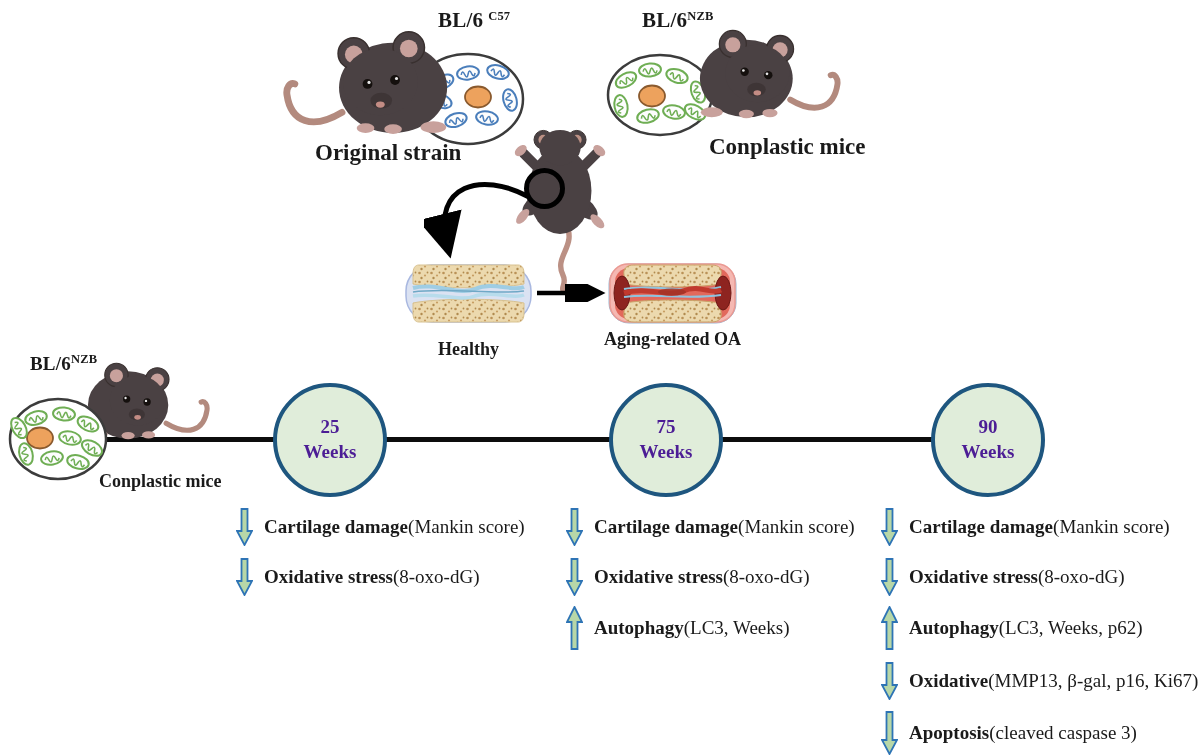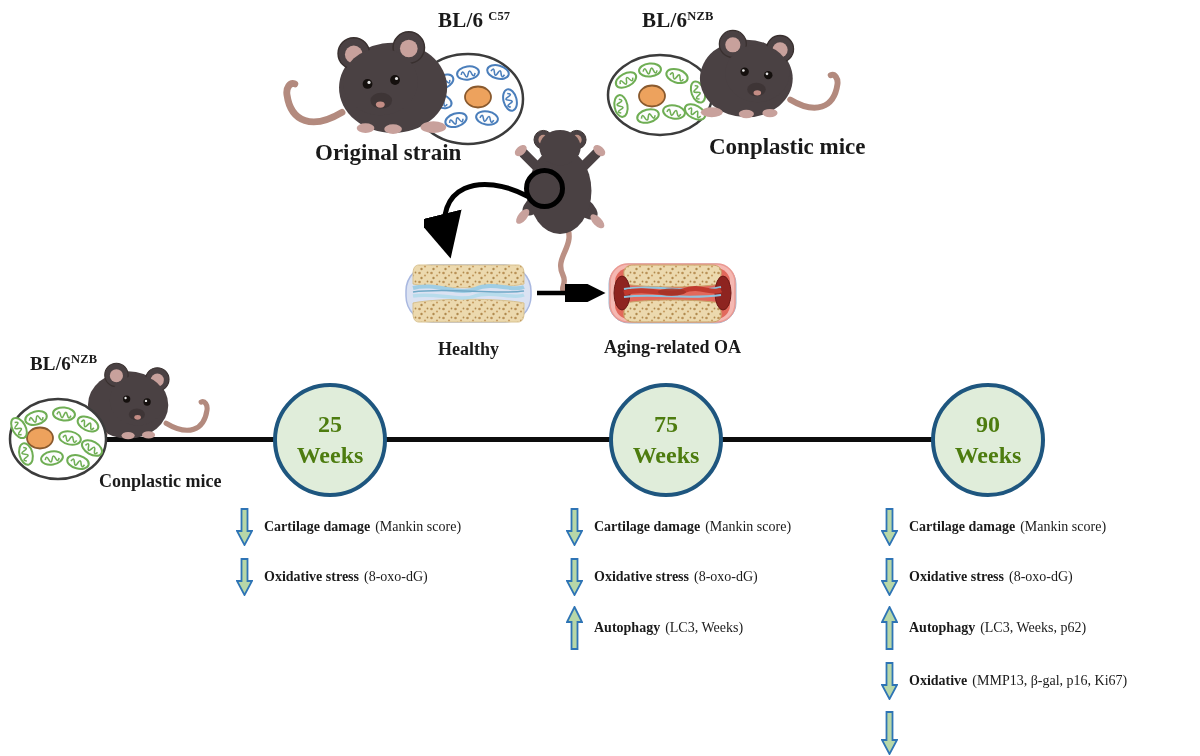--- a/index.html
+++ b/index.html
@@ -13,25 +13,25 @@
   .sup-spaced{margin-left:5px;}
   .caption{font-weight:700;font-size:23px;white-space:nowrap;}
   .caption-sm{font-weight:700;font-size:18px;white-space:nowrap;}
   .joint-label{font-weight:700;font-size:18px;text-align:center;}
   .timeline-line{position:absolute;left:100px;top:437px;width:832px;height:5px;background:#0d0d0d;z-index:1;}
   .node{
     position:absolute;top:383px;width:114px;height:114px;border-radius:50%;
     background:#e0edda;border:4px solid #1e567f;box-sizing:border-box;
     display:flex;align-items:center;justify-content:center;text-align:center;z-index:2;
   }
-  .node-text{font-weight:700;font-size:24px;line-height:1.3;color:#4d7c0f;}
+  .node-text{font-weight:700;font-size:19px;line-height:1.3;color:#4c1d95;}
   .findings-col{position:absolute;top:502px;z-index:2;}
   .finding-row{position:absolute;left:0;height:50px;display:flex;align-items:center;white-space:nowrap;}
   .finding-row .block-arrow{flex:0 0 auto;margin-right:11px;}
-  .finding-text{display:flex;align-items:flex-start;gap:5px;font-size:14px;}
+  .finding-text{display:flex;align-items:flex-start;font-size:19px;}
   .fname{font-weight:700;}
   .fdetail{font-weight:400;}
   .knee-circle{
     position:absolute;left:524px;top:168px;width:41px;height:41px;border-radius:50%;
     border:5px solid #000;box-sizing:border-box;z-index:4;background:transparent;
   }
   .z3{z-index:3;}
   svg{display:block;}
 </style>
 </head>
@@ -174,21 +174,21 @@
     <path d="M17,41 C38,37 90,37 112,41 L113,50 C114,56 112,60 103,60 H26 C18,60 15,56 16,50 Z" fill="url(#speck)" stroke="#caa369" stroke-width="1"></path>
     <ellipse cx="14" cy="31" rx="8" ry="17" fill="#8e2420" stroke="#6d1a16" stroke-width="1"></ellipse>
     <ellipse cx="115" cy="31" rx="8" ry="17" fill="#8e2420" stroke="#6d1a16" stroke-width="1"></ellipse>
     <path d="M16,27 C45,21 80,33 113,25" fill="none" stroke="#8fc3de" stroke-width="2"></path>
     <path d="M16,35 C45,31 80,38 113,33" fill="none" stroke="#8fc3de" stroke-width="2"></path>
     <path d="M16,31 C40,24 60,36 75,29 C92,22 103,33 113,28" fill="none" stroke="#c13a2e" stroke-width="5"></path>
     <ellipse cx="64" cy="30" rx="14" ry="3.5" fill="#a33326" opacity="0.85"></ellipse>
   </svg>
 
   <div class="abs joint-label" style="left:405px;top:339px;width:127px;">Healthy</div>
-  <div class="abs joint-label" style="left:595px;top:337px;width:155px;">Aging-related OA</div>
+  <div class="abs joint-label" style="left:595px;top:329px;width:155px;">Aging-related OA</div>
 
   <div class="abs strain-title" style="left:30px;top:353px;font-size:19px;">
     <span>BL/6</span><span class="sup">NZB</span>
   </div>
 
   <svg class="abs z3" style="left:82px;top:356px;" width="128" height="84" viewBox="0 0 175 115">
     <g transform="translate(175,0) scale(-1,1)">
         <use href="#mouseFront"></use>
       </g>
   </svg>
@@ -315,16 +315,20 @@
         </svg>
       <div class="finding-text">
         <span class="fname">Oxidative</span>
         <span class="fdetail">(MMP13, β-gal, p16, Ki67)</span>
       </div>
     </div>
     <div class="finding-row" style="top:206px;">
       <svg class="block-arrow" width="17" height="44" viewBox="0 0 17 44">
           <polygon points="5.5,1 11.5,1 11.5,29 16,29 8.5,43 1,29 5.5,29" fill="#b7d7a8" stroke="#2e74b5" stroke-width="1.8"></polygon>
         </svg>
+      <div class="finding-text">
+        <span class="fname">Apoptosis</span>
+        <span class="fdetail">(cleaved caspase 3)</span>
+      </div>
     </div>
   </div>
 
 </div>
 
 </body></html>

